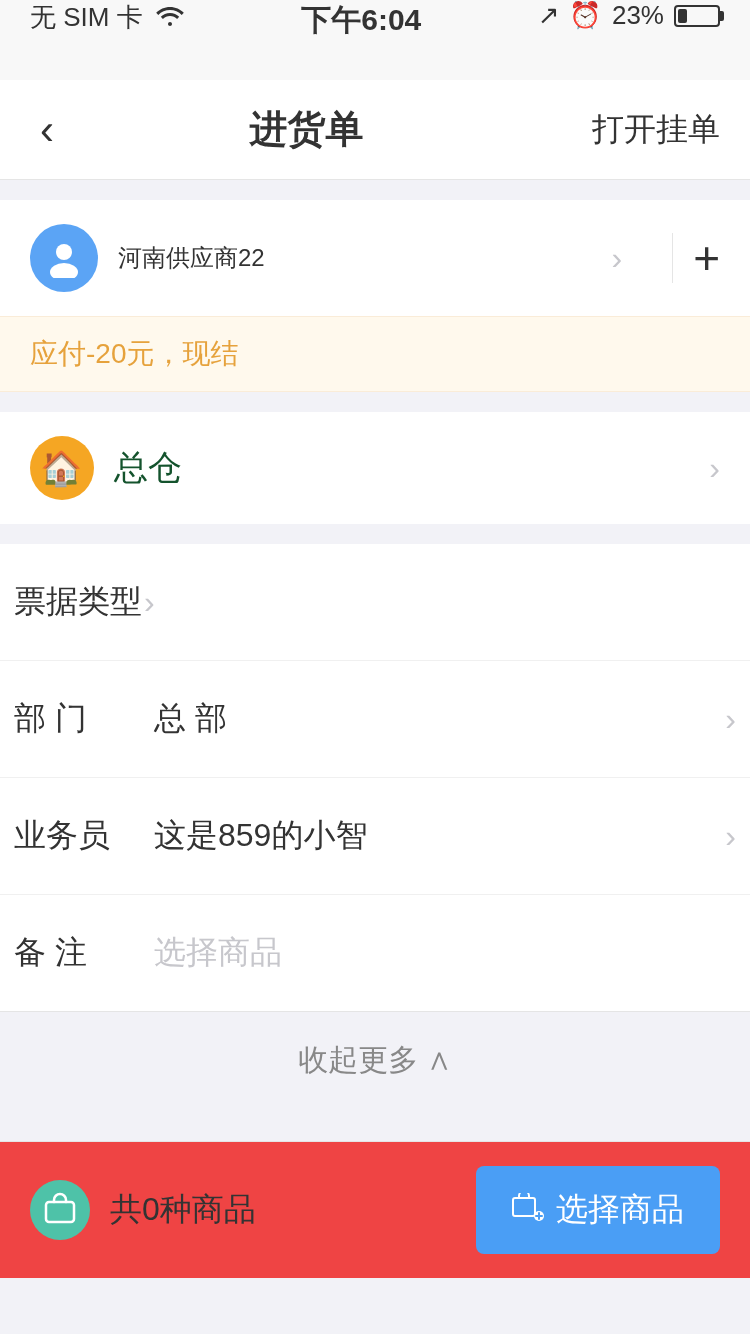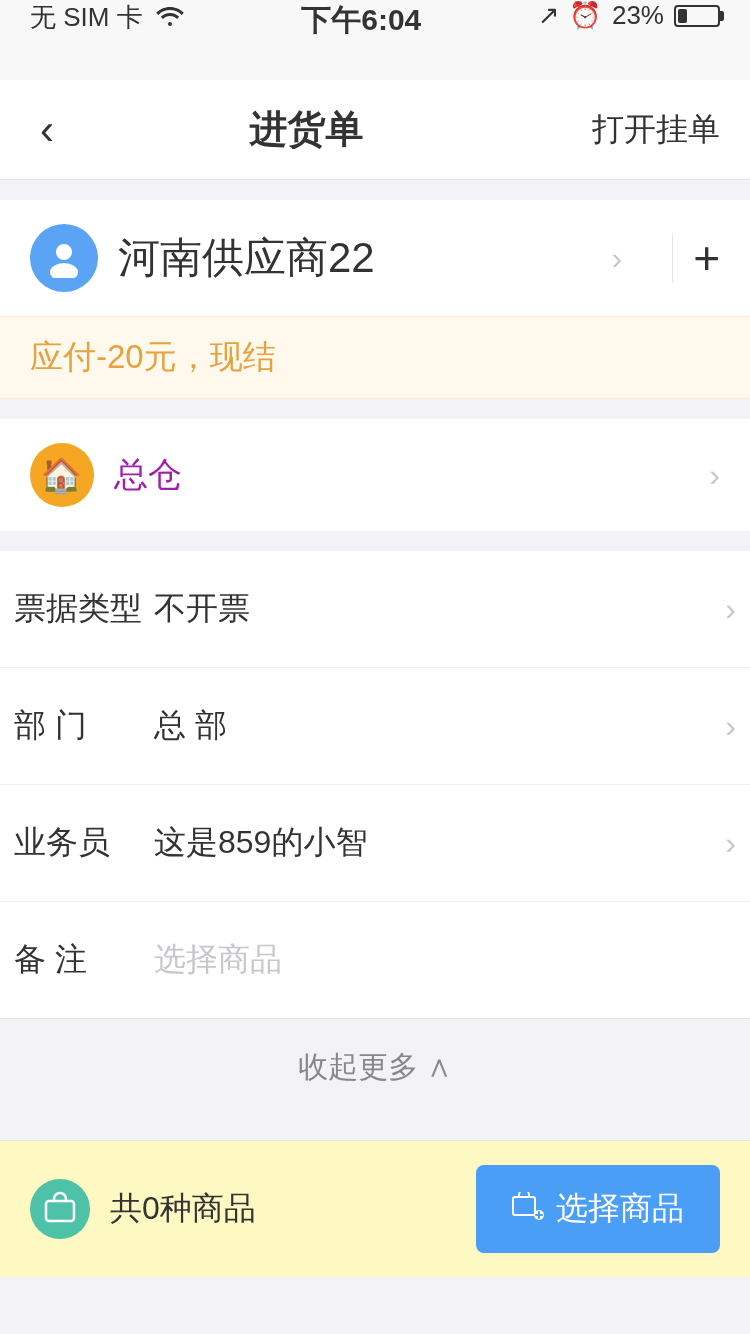--- a/index.html
+++ b/index.html
@@ -132,21 +132,21 @@
       margin-right: 20px;
       flex-shrink: 0;
     }
     .supplier-avatar-icon {
       width: 40px;
       height: 40px;
       fill: #fff;
     }
     .supplier-name {
       flex: 1;
-      font-size: 42px;
+      font-size: 24px;
       color: #333;
     }
     .supplier-arrow {
       color: #c7c7cc;
       font-size: 32px;
       margin-right: 30px;
     }
     .supplier-add {
       font-size: 46px;
       color: #333;
@@ -156,21 +156,21 @@
       width: 1px;
       height: 50px;
       background: #e5e5e5;
       margin: 0 20px;
     }
 
     
     .notice-banner {
       background: #fff9ed;
       padding: 18px 30px;
-      font-size: 33px;
+      font-size: 28px;
       color: #e6a23c;
       border-top: 1px solid #faecd8;
       border-bottom: 1px solid #faecd8;
     }
 
     
     .warehouse-row {
       display: flex;
       align-items: center;
       padding: 24px 30px;
@@ -186,21 +186,21 @@
       justify-content: center;
       margin-right: 20px;
       flex-shrink: 0;
     }
     .warehouse-icon-inner {
       font-size: 34px;
     }
     .warehouse-name {
       flex: 1;
       font-size: 34px;
-      color: #a21caf;
+      color: #14532d;
     }
     .row-arrow {
       color: #c7c7cc;
       font-size: 32px;
     }
 
     
     .form-row {
       display: flex;
       align-items: center;
@@ -232,24 +232,24 @@
       font-size: 30px;
       color: #888;
       cursor: pointer;
       border-top: 1px solid #e5e5e5;
     }
 
     
     .bottom-bar {
       display: flex;
       align-items: center;
-      background: #fef9c3;
+      background: #ef4444;
       padding: 24px 30px;
       border-top: 1px solid #e5e5e5;
-      margin-top: 24px;
+      margin-top: 32px;
     }
     .product-icon {
       width: 60px;
       height: 60px;
       border-radius: 50%;
       background: #4ec2a8;
       display: flex;
       align-items: center;
       justify-content: center;
       margin-right: 20px;
@@ -344,21 +344,20 @@
     <span class="row-arrow">›</span>
   </div>
 </div>
 
 <div class="section-divider"></div>
 
 <div class="card-section">
 
   <div class="form-row" style="border-top:none;">
     <span class="form-label">票据类型</span>
-    <span class="form-value">不开票</span>
     <span class="row-arrow">›</span>
   </div>
 
   <div class="form-row">
     <span class="form-label">部 门</span>
     <span class="form-value">总 部</span>
     <span class="row-arrow">›</span>
   </div>
 
   <div class="form-row">

